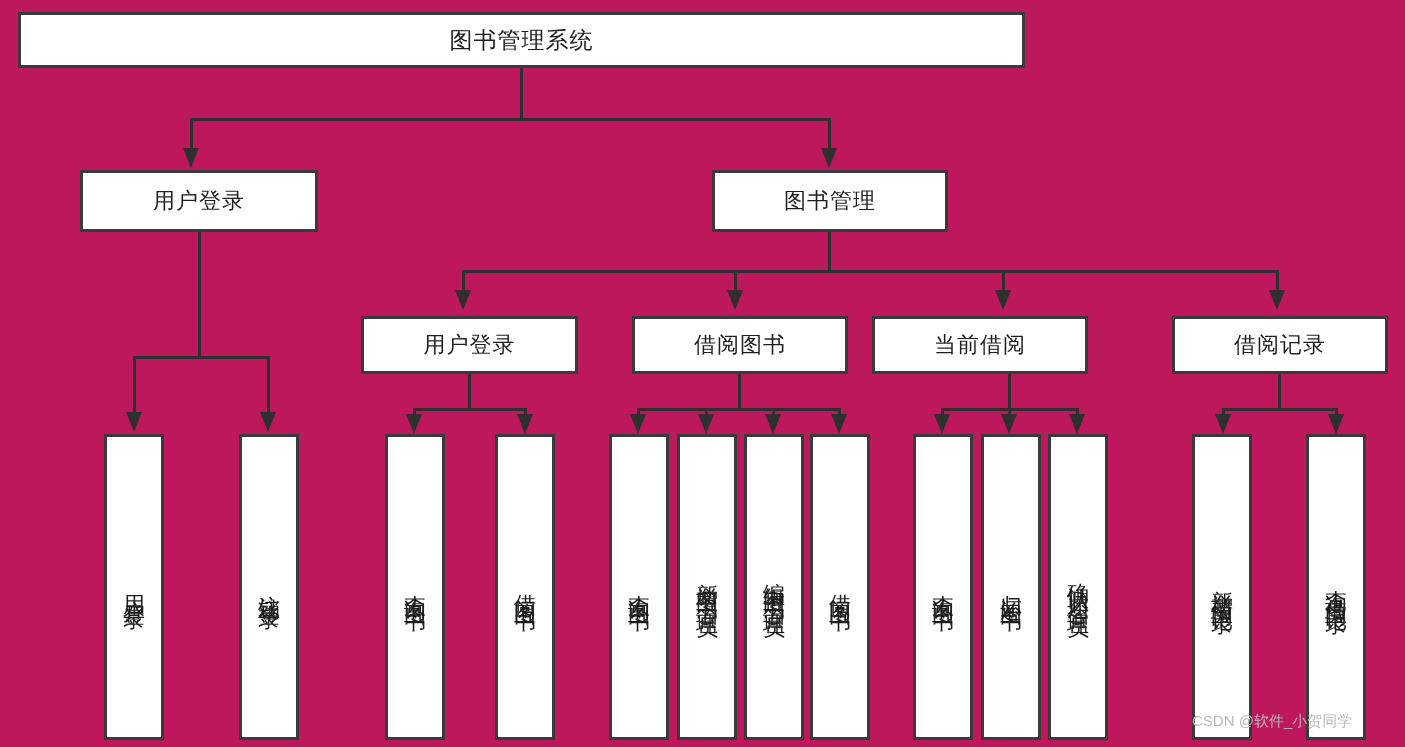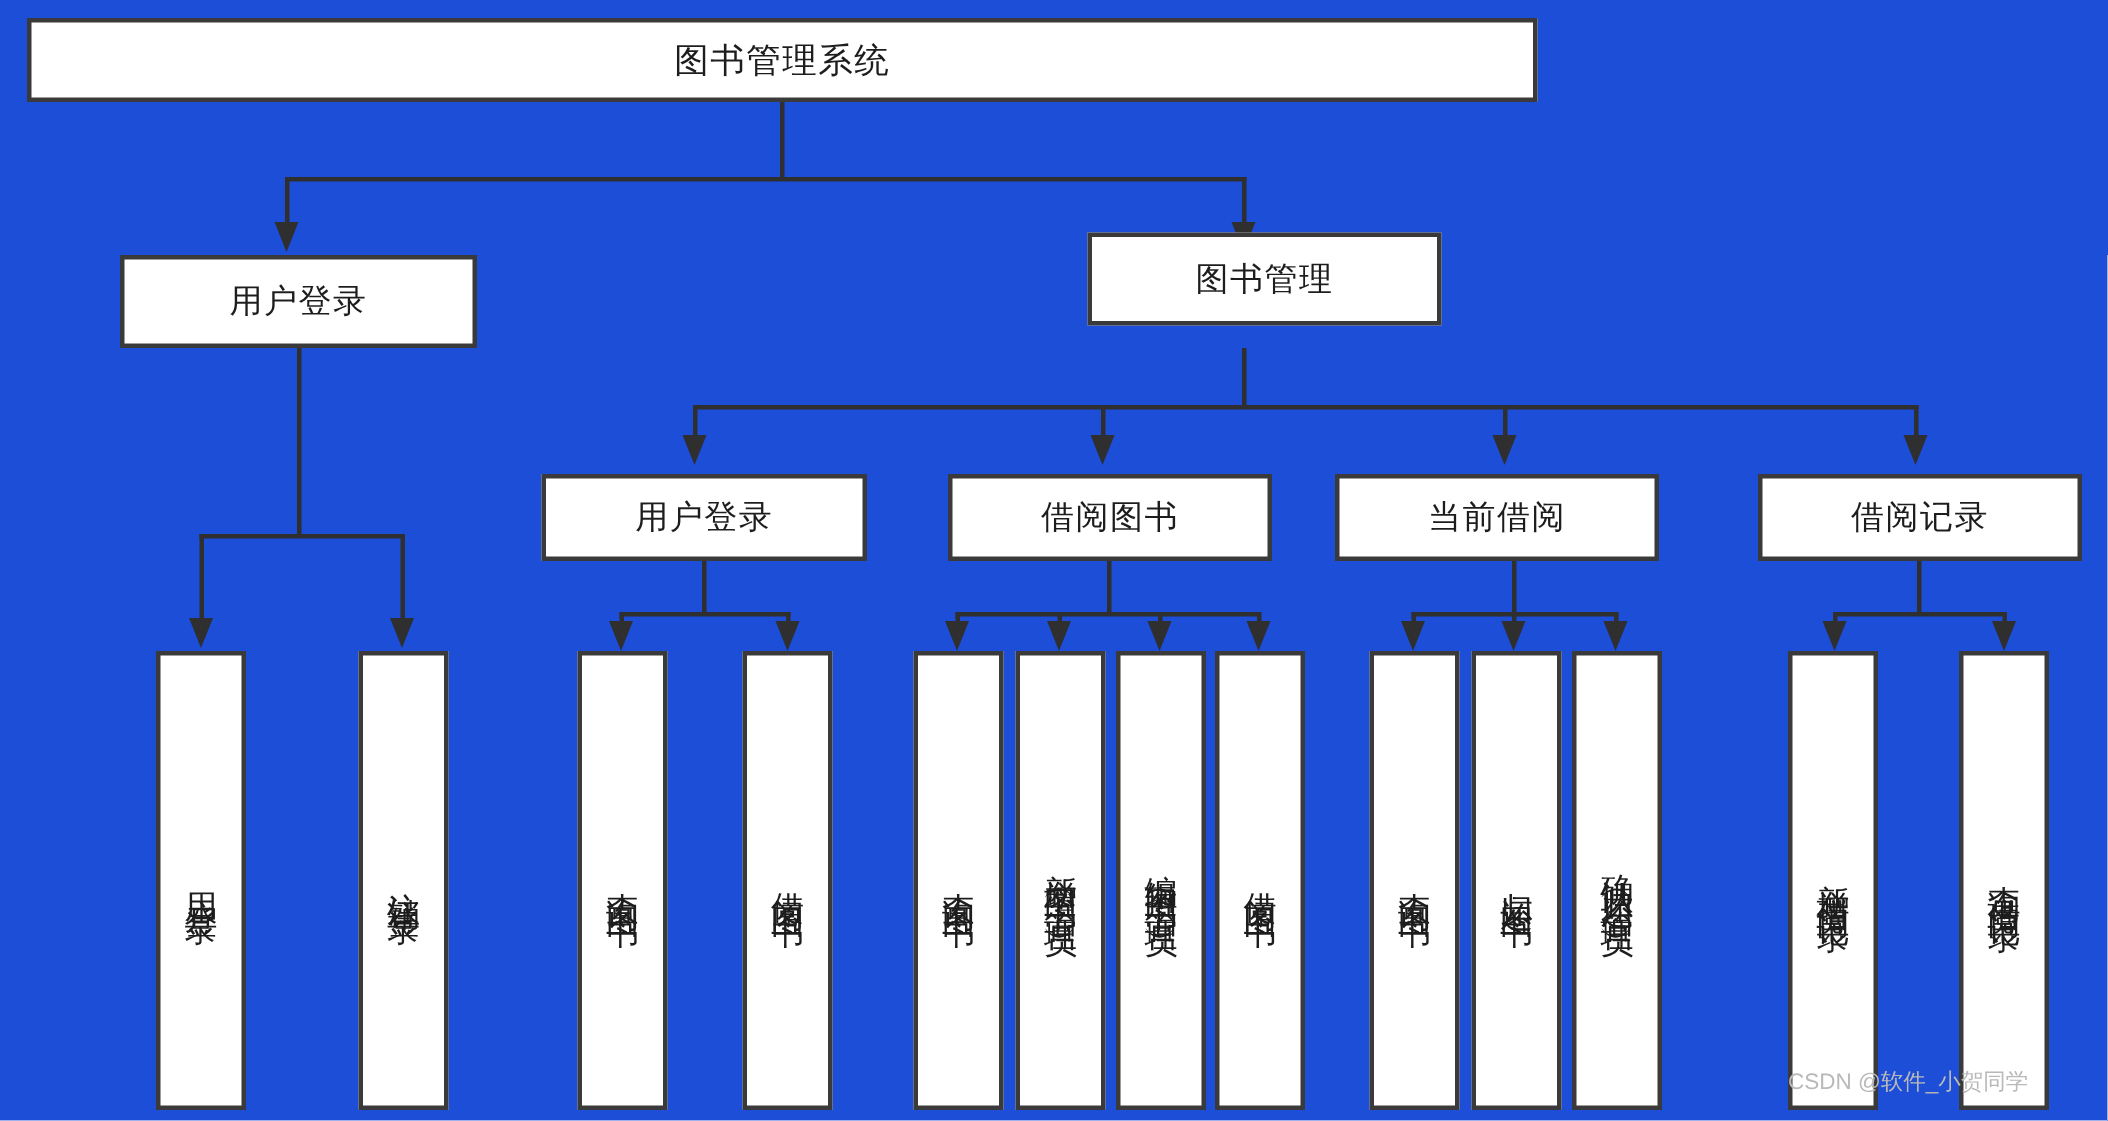--- a/index.html
+++ b/index.html
@@ -7,21 +7,21 @@
     padding: 0;
     background: #ffffff;
   }
   body {
     font-family: "Liberation Sans", "DejaVu Sans", sans-serif;
   }
   #canvas {
     position: relative;
     width: 1405px;
     height: 747px;
-    background: #1d4ed8;
+    background: #be185d;
     overflow: hidden;
   }
   
   .box {
     position: absolute;
     box-sizing: border-box;
     border: 3px solid #3a3a3a;
     background: #ffffff;
     display: flex;
     align-items: center;
@@ -91,21 +91,21 @@
 
   <div class="vline" style="left:190px; top:118px; width:3px; height:32px;"></div>
   <div class="arrow" style="left:183px; top:148px;"></div>
   <div class="vline" style="left:828px; top:118px; width:3px; height:32px;"></div>
   <div class="arrow" style="left:821px; top:148px;"></div>
 
   <div class="box h" style="left:80px; top:170px; width:238px; height:62px;">
     <span class="lbl">用户登录</span>
   </div>
 
-  <div class="box h" style="left:712px; top:155px; width:236px; height:62px;margin-left:13px;">
+  <div class="box h" style="left:712px; top:170px; width:236px; height:62px;">
     <span class="lbl">图书管理</span>
   </div>
 
   <div class="vline" style="left:198px; top:232px; width:3px; height:126px;"></div>
   <div class="hline" style="left:133px; top:356px; width:137px; height:3px;"></div>
   <div class="vline" style="left:133px; top:356px; width:3px; height:60px;"></div>
   <div class="arrow" style="left:126px; top:412px;"></div>
   <div class="vline" style="left:267px; top:356px; width:3px; height:60px;"></div>
   <div class="arrow" style="left:260px; top:412px;"></div>
 
@@ -119,21 +119,21 @@
   <div class="arrow" style="left:995px; top:290px;"></div>
   <div class="vline" style="left:1276px; top:270px; width:3px; height:22px;"></div>
   <div class="arrow" style="left:1269px; top:290px;"></div>
 
   <div class="box h" style="left:361px; top:316px; width:217px; height:58px;">
     <span class="lbl">用户登录</span>
   </div>
   <div class="box h" style="left:632px; top:316px; width:216px; height:58px;">
     <span class="lbl">借阅图书</span>
   </div>
-  <div class="box h" style="left:890px; top:316px; width:216px; height:58px;">
+  <div class="box h" style="left:872px; top:316px; width:216px; height:58px;">
     <span class="lbl">当前借阅</span>
   </div>
   <div class="box h" style="left:1172px; top:316px; width:216px; height:58px;font-family:Liberation Serif, serif;">
     <span class="lbl">借阅记录</span>
   </div>
 
   <div class="vline" style="left:468px; top:374px; width:3px; height:36px;"></div>
   <div class="hline" style="left:413px; top:408px; width:114px; height:3px;"></div>
   <div class="vline" style="left:413px; top:408px; width:3px; height:10px;"></div>
   <div class="arrow" style="left:406px; top:414px;"></div>

